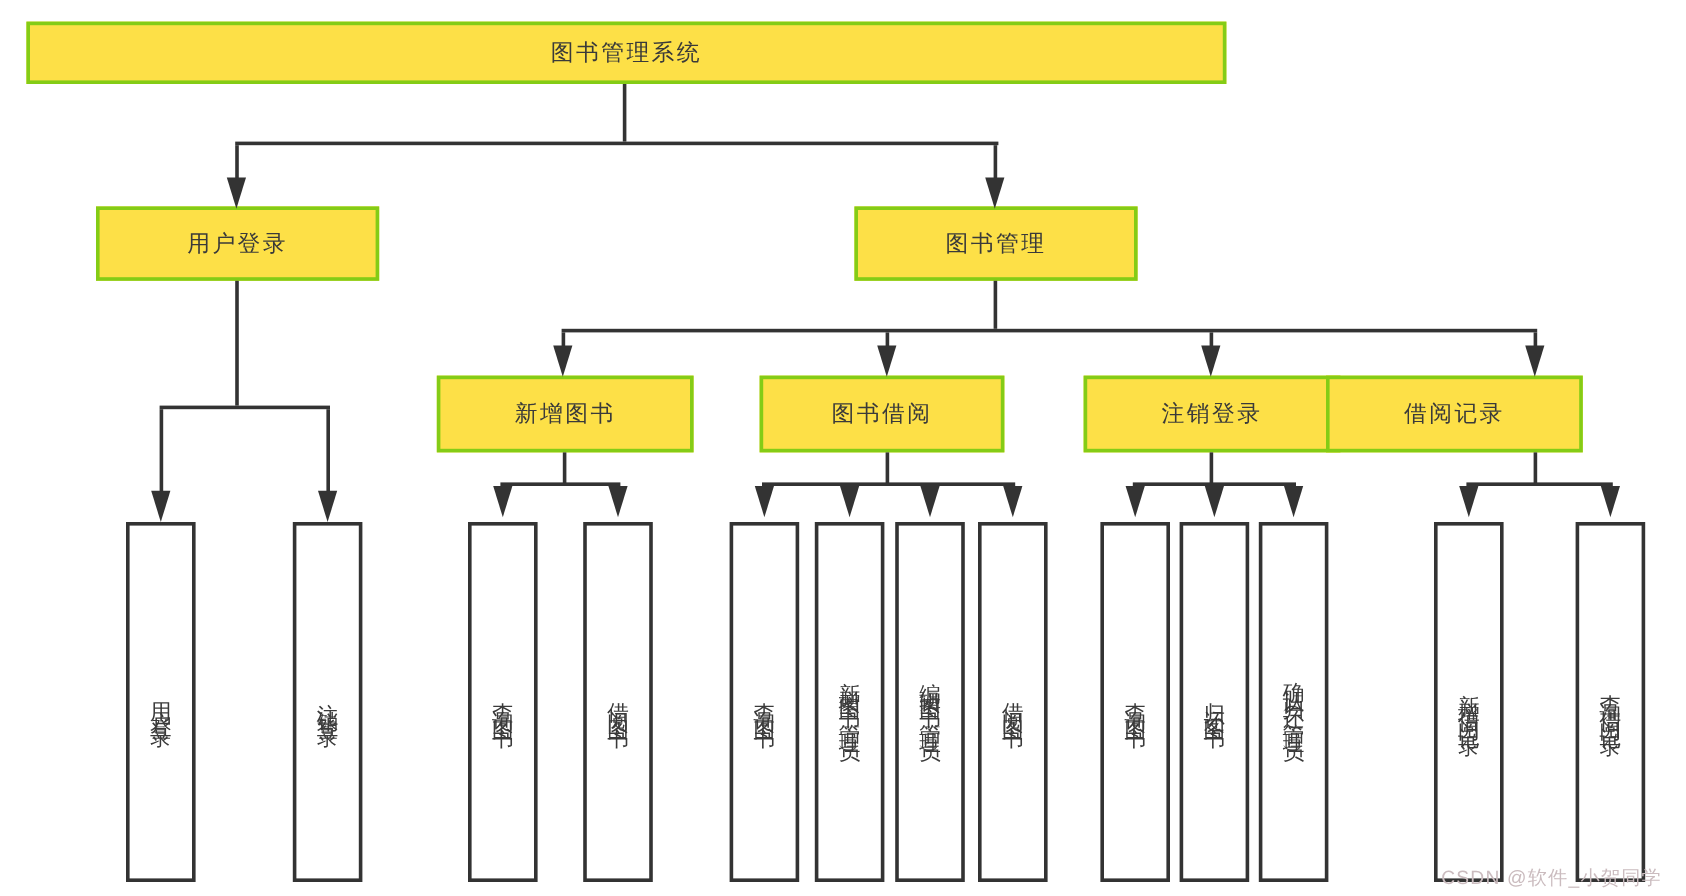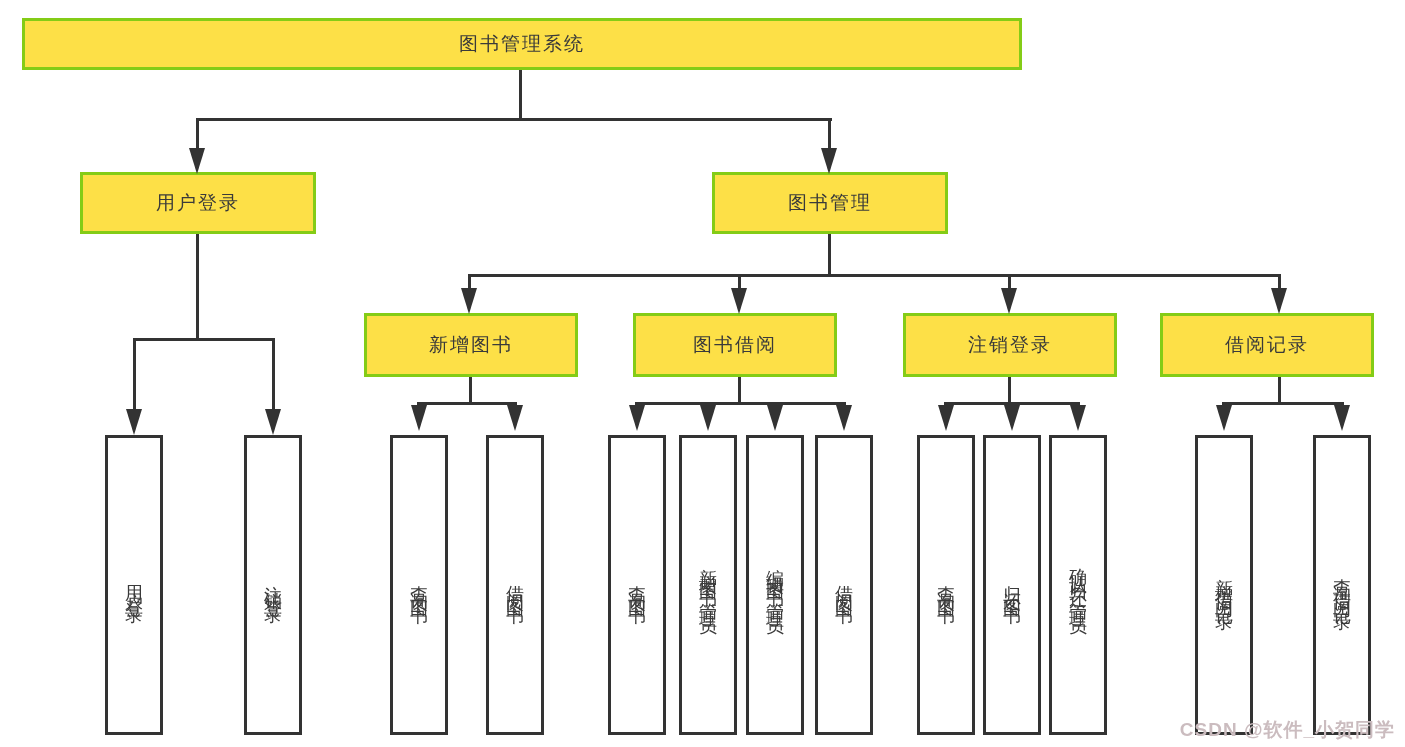--- a/index.html
+++ b/index.html
@@ -23,22 +23,22 @@
   }
   .hline,.vline{position:absolute;background:#333333;}
   .hline{height:3px;}
   .vline{width:3px;}
   .arrow{
     position:absolute;width:0;height:0;
     border-left:8px solid transparent;border-right:8px solid transparent;
     border-top:26px solid #333333;
   }
   .watermark{
-    position:absolute;right:10px;bottom:4px;z-index:10;
-    font-size:19px;letter-spacing:1px;color:#cbbcbf;font-weight:bold;
+    position:absolute;right:20px;bottom:4px;z-index:10;
+    font-size:16px;letter-spacing:1px;color:#cbbcbf;
   }
 </style>
 </head>
 <body>
 
 <div id="canvas">
 
   <div class="box" style="left:22px;top:18px;width:1000px;height:52px;">
     <span>图书管理系统</span>
   </div>
@@ -56,21 +56,21 @@
   </div>
 
   <div class="box" style="left:633px;top:313px;width:204px;height:64px;">
     <span>图书借阅</span>
   </div>
 
   <div class="box" style="left:903px;top:313px;width:214px;height:64px;">
     <span>注销登录</span>
   </div>
 
-  <div class="box" style="left:1160px;top:313px;width:214px;height:64px;">
+  <div class="box" style="left:1105px;top:313px;width:214px;height:64px;">
     <span>借阅记录</span>
   </div>
 
   <div class="vbox" style="left:105px;">
     <span>用户登录</span>
   </div>
   <div class="vbox" style="left:244px;">
     <span>注销登录</span>
   </div>
 

